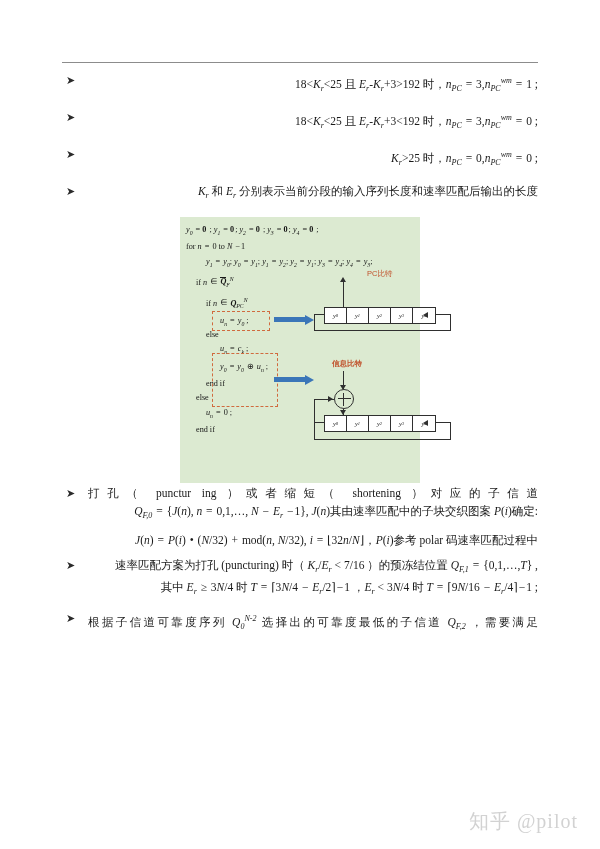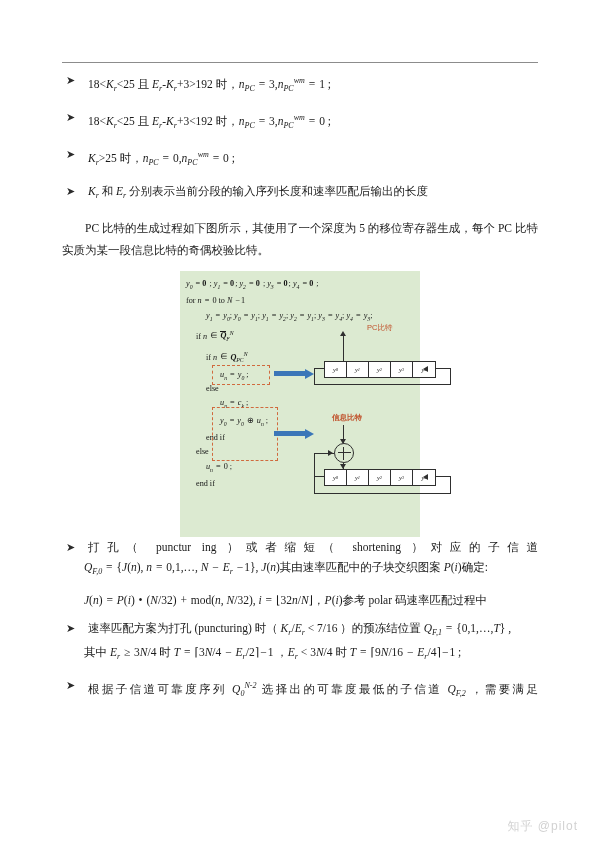--- a/index.html
+++ b/index.html
@@ -48,30 +48,32 @@
     flex: 0 0 22px;
     color: #2b2b2b;
     font-size: 11px;
     line-height: 17px;
     padding-left: 4px;
   }
   .bullet-text {
     flex: 1;
     font-size: 11.5px;
     line-height: 17px;
+    text-align: right;
   }
   .bullet-text.justify {
     text-align: justify;
     text-align-last: justify;
   }
   .bullet-sub {
     margin-left: 22px;
     font-size: 11.5px;
-    line-height: 19px;
+    line-height: 14px;
     margin-bottom: 10px;
+    text-align: right;
   }
 
   
   .mi { font-family: "Liberation Serif", serif; font-style: italic; }
   .mb { font-weight: bold; }
   sub, sup { font-size: 70%; font-style: italic; }
   .op { font-style: normal; padding: 0 1px; }
   .ovl {
     border-top: 1px solid #1a1a1a;
     padding-top: 0px;
@@ -244,22 +246,22 @@
     line-height: 20px;
     margin: 4px 0 12px 0;
     padding-left: 22px;
   }
 
   .watermark {
     position: absolute;
     right: 22px;
     bottom: 14px;
     color: #d2d2d2;
-    font-size: 12px;
-    font-family: Liberation Sans, sans-serif;
+    font-size: 20px;
+    font-family: Liberation Serif, serif;
     letter-spacing: 1px;
   }
 </style>
 </head>
 <body>
 
 <div class="page">
 
   <div class="top-rule"></div>
 
@@ -286,21 +288,20 @@
       </span>
     </div>
 
     <div class="bullet-row">
       <span class="bullet-marker">➤</span>
       <span class="bullet-text">
         <span class="mi">K</span><sub>r</sub> 和 <span class="mi">E</span><sub>r</sub> 分别表示当前分段的输入序列长度和速率匹配后输出的长度
       </span>
     </div>
 
-    <div class="para">PC 比特的生成过程如下图所示，其使用了一个深度为 5 的移位寄存器生成，每个 PC 比特实质为某一段信息比特的奇偶校验比特。</div>
 
     <div class="figure-wrap">
 
       <div class="greenbox"></div>
 
       <div class="code">
         <div class="ln">
           <span class="mi">y</span><sub>0</sub> <span class="op mb">= 0</span> ; <span class="mi">y</span><sub>1</sub> <span class="op mb">= 0</span>; <span class="mi">y</span><sub>2</sub> <span class="op mb">= 0</span> ; <span class="mi">y</span><sub>3</sub> <span class="op mb">= 0</span>; <span class="mi">y</span><sub>4</sub> <span class="op mb">= 0</span> ;
         </div>
         <div class="ln">

